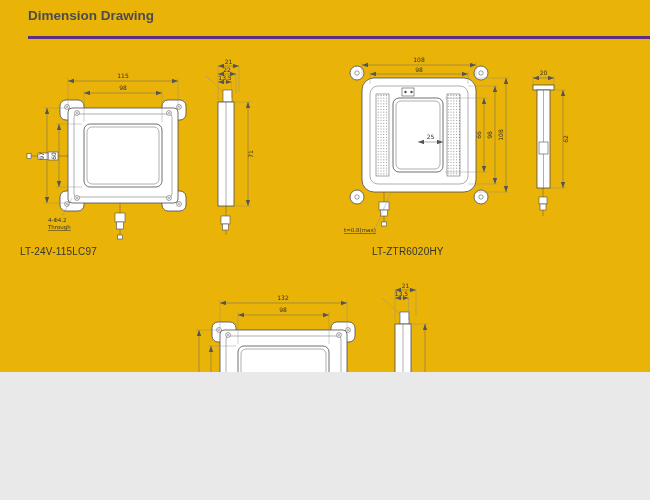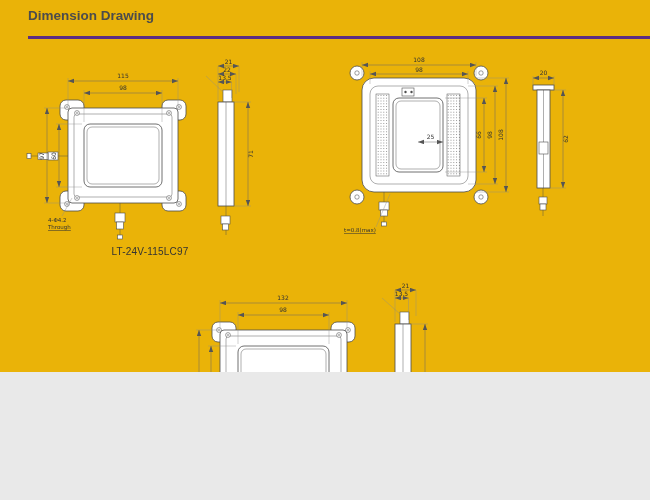--- a/index.html
+++ b/index.html
@@ -1,21 +1,21 @@
 <!DOCTYPE html>
 <html><head>
 <meta charset="utf-8">
 <style>
   html,body{margin:0;padding:0;background:#e9e9e9;}
   #page{position:relative;width:650px;height:372px;background:#eab308;overflow:hidden;
         font-family:"Liberation Sans",sans-serif;padding-left:16px;}
   .title{position:absolute;left:28px;top:8px;margin:0;font-size:13.5px;font-weight:bold;color:#4c4c4c;}
   .rule{position:absolute;left:28px;right:5px;top:36px;height:2.5px;background:#5C2D82;}
   .fig{position:absolute;}
-  .caption{position:absolute;font-size:10px;color:#333;text-align:center;letter-spacing:.2px;}
+  .caption{position:absolute;font-size:10px;color:#333;letter-spacing:.2px;}
   
   .edge{fill:none;stroke:#4d4d4d;stroke-width:.8;}
   .edgef{fill:#ffffff;stroke:#4d4d4d;stroke-width:.8;}
   .thin{fill:none;stroke:#4d4d4d;stroke-width:.45;}
   .ext{stroke:#8a8a8a;stroke-width:.4;}
   .dim-line{stroke:#666;stroke-width:.5;fill:none;}
   .scr{fill:#ffffff;stroke:#4d4d4d;stroke-width:.55;}
   .dot{fill:#4d4d4d;}
   .conn{fill:#ffffff;stroke:#4d4d4d;stroke-width:.6;}
   .strip{stroke:#4d4d4d;stroke-width:.5;}
@@ -230,20 +230,21 @@
         <text class="dim" text-anchor="middle" transform="rotate(-90 236 87)" x="236" y="87">62</text>
       </g>
       <g>
         <line class="thin" x1="211" y1="136" x2="211" y2="145"></line>
         <rect class="conn" x="207" y="145" width="8" height="7"></rect>
         <rect class="conn" x="208" y="152" width="6" height="6"></rect>
         <line class="thin" x1="211" y1="158" x2="211" y2="164"></line>
       </g>
     </g>
   </svg>
+  <div class="caption" style="left:372px;top:246px;width:200px">LT-ZTR6020HY</div>
 
   <svg class="fig" style="left:168px;top:266px" width="304" height="212" viewBox="0 0 304 212">
     <defs>
       <marker id="ar3" markerWidth="7" markerHeight="6" refX="6" refY="2.2" orient="auto-start-reverse" markerUnits="userSpaceOnUse">
         <path d="M0,0 L6,2.2 L0,4.4 Z" fill="#555"></path>
       </marker>
     </defs>
 
     <g>
       <g>

